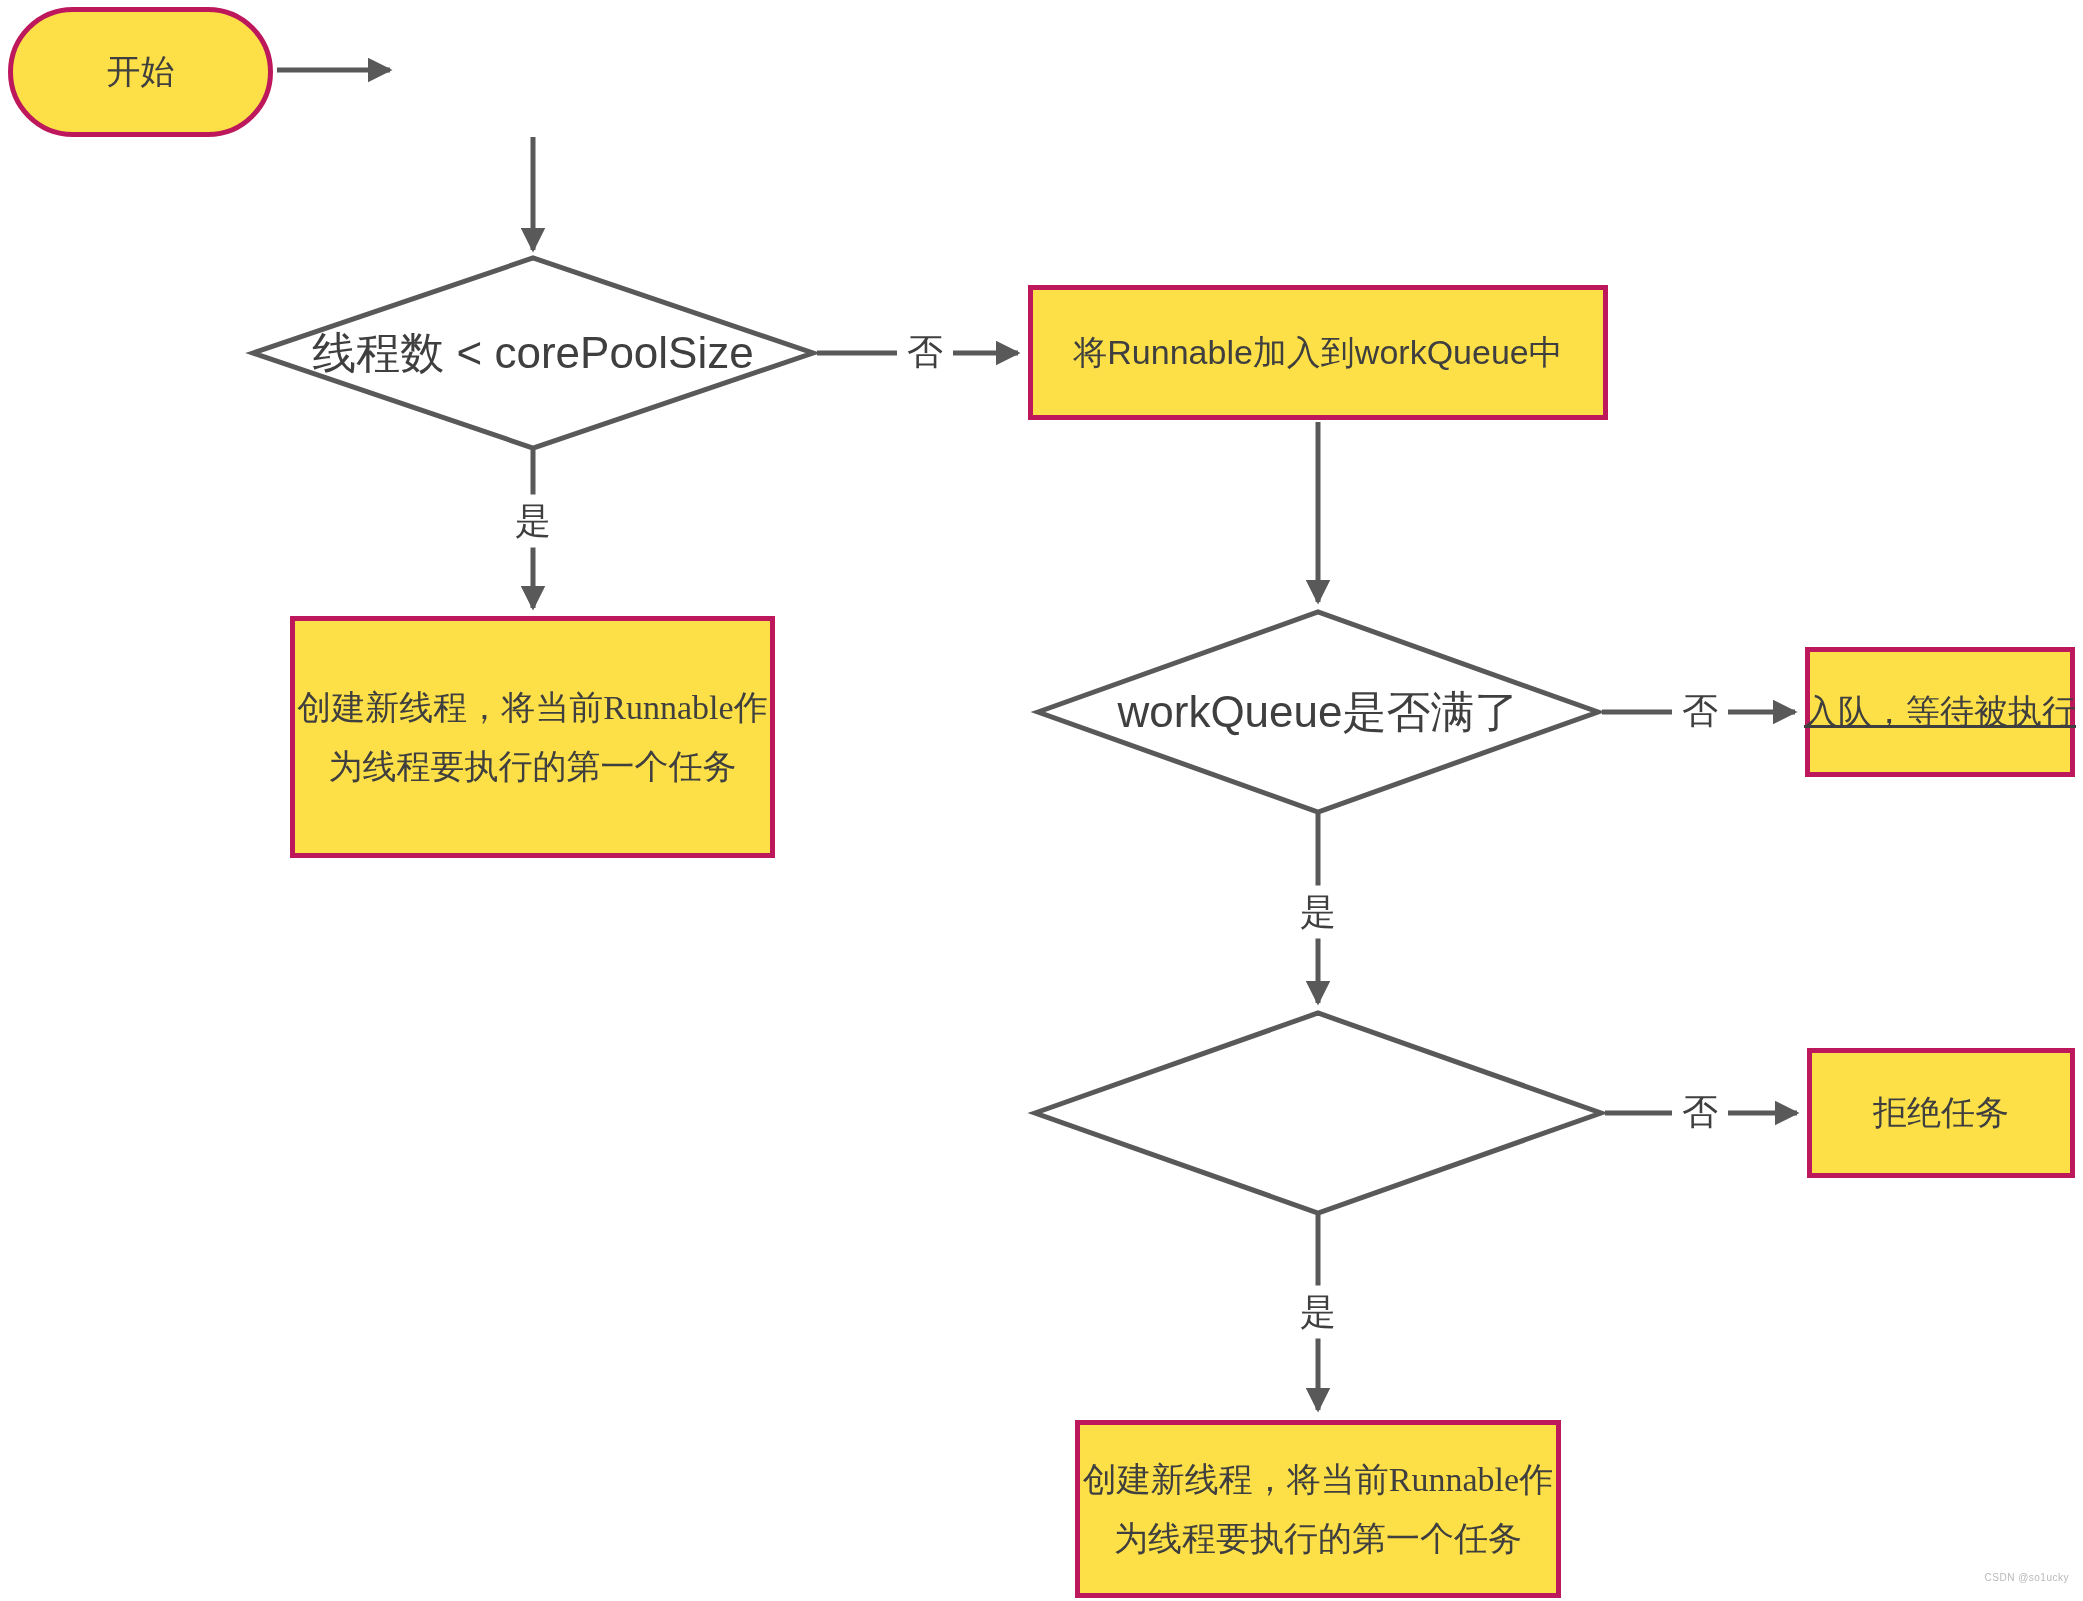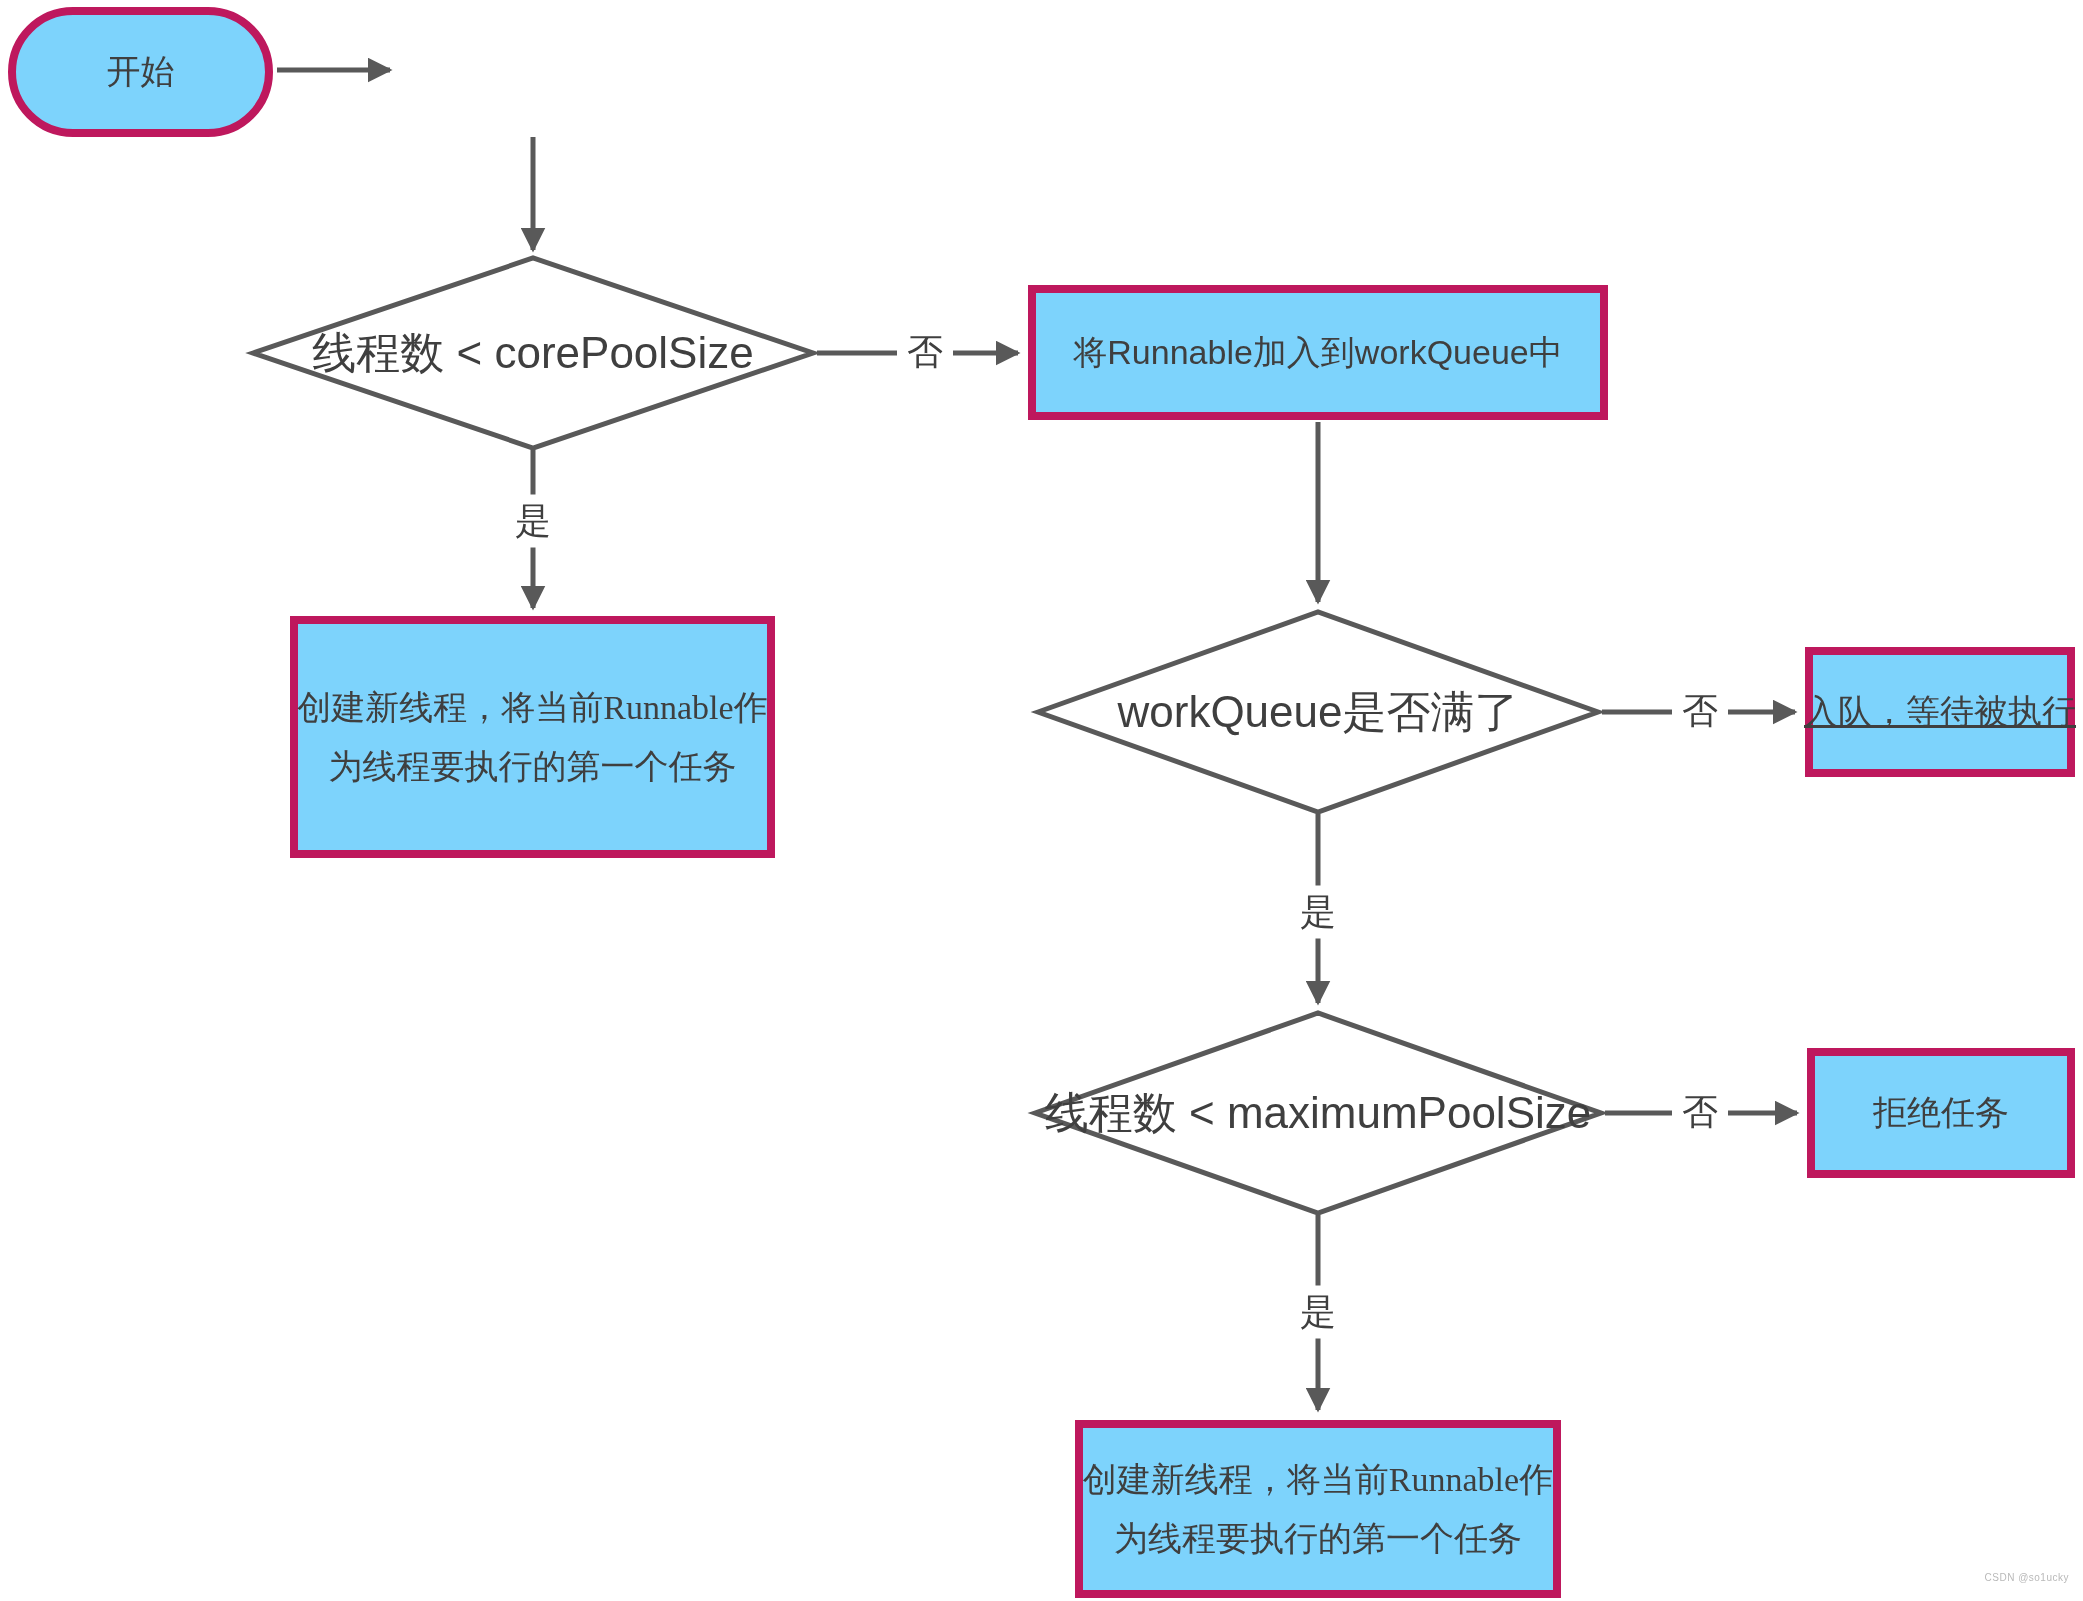--- a/index.html
+++ b/index.html
@@ -21,22 +21,22 @@
     left: 0;
     top: 0;
   }
   .node {
     position: absolute;
     box-sizing: border-box;
     display: flex;
     align-items: center;
     justify-content: center;
     text-align: center;
-    background: #7dd3fc;
-    border: 8px solid #be185d;
+    background: #fde047;
+    border: 5px solid #be185d;
     font-size: 34px;
     white-space: nowrap;
   }
   .stadium {
     border-radius: 66px;
   }
   .two-line {
     flex-direction: column;
     line-height: 1.75;
     white-space: nowrap;
@@ -93,21 +93,20 @@
     <polygon points="1035,1113 1318,1013 1601,1113 1318,1213" fill="#ffffff" stroke="#595959" stroke-width="5"></polygon>
   </svg>
 
   <div class="node stadium" style="left:8px; top:7px; width:265px; height:130px;">
     <span>开始</span>
   </div>
 
 
   <div class="diamond-label" style="left:533px; top:353px;">线程数 &lt; corePoolSize</div>
   <div class="diamond-label" style="left:1318px; top:712px;">workQueue是否满了</div>
-  <div class="diamond-label" style="left:1318px; top:1113px;">线程数 &lt; maximumPoolSize</div>
 
   <div class="node two-line" style="left:290px; top:616px; width:485px; height:242px;">
     <span>创建新线程，将当前Runnable作</span>
     <span>为线程要执行的第一个任务</span>
   </div>
 
   <div class="node" style="left:1028px; top:285px; width:580px; height:135px;">
     <span>将Runnable加入到workQueue中</span>
   </div>
 

